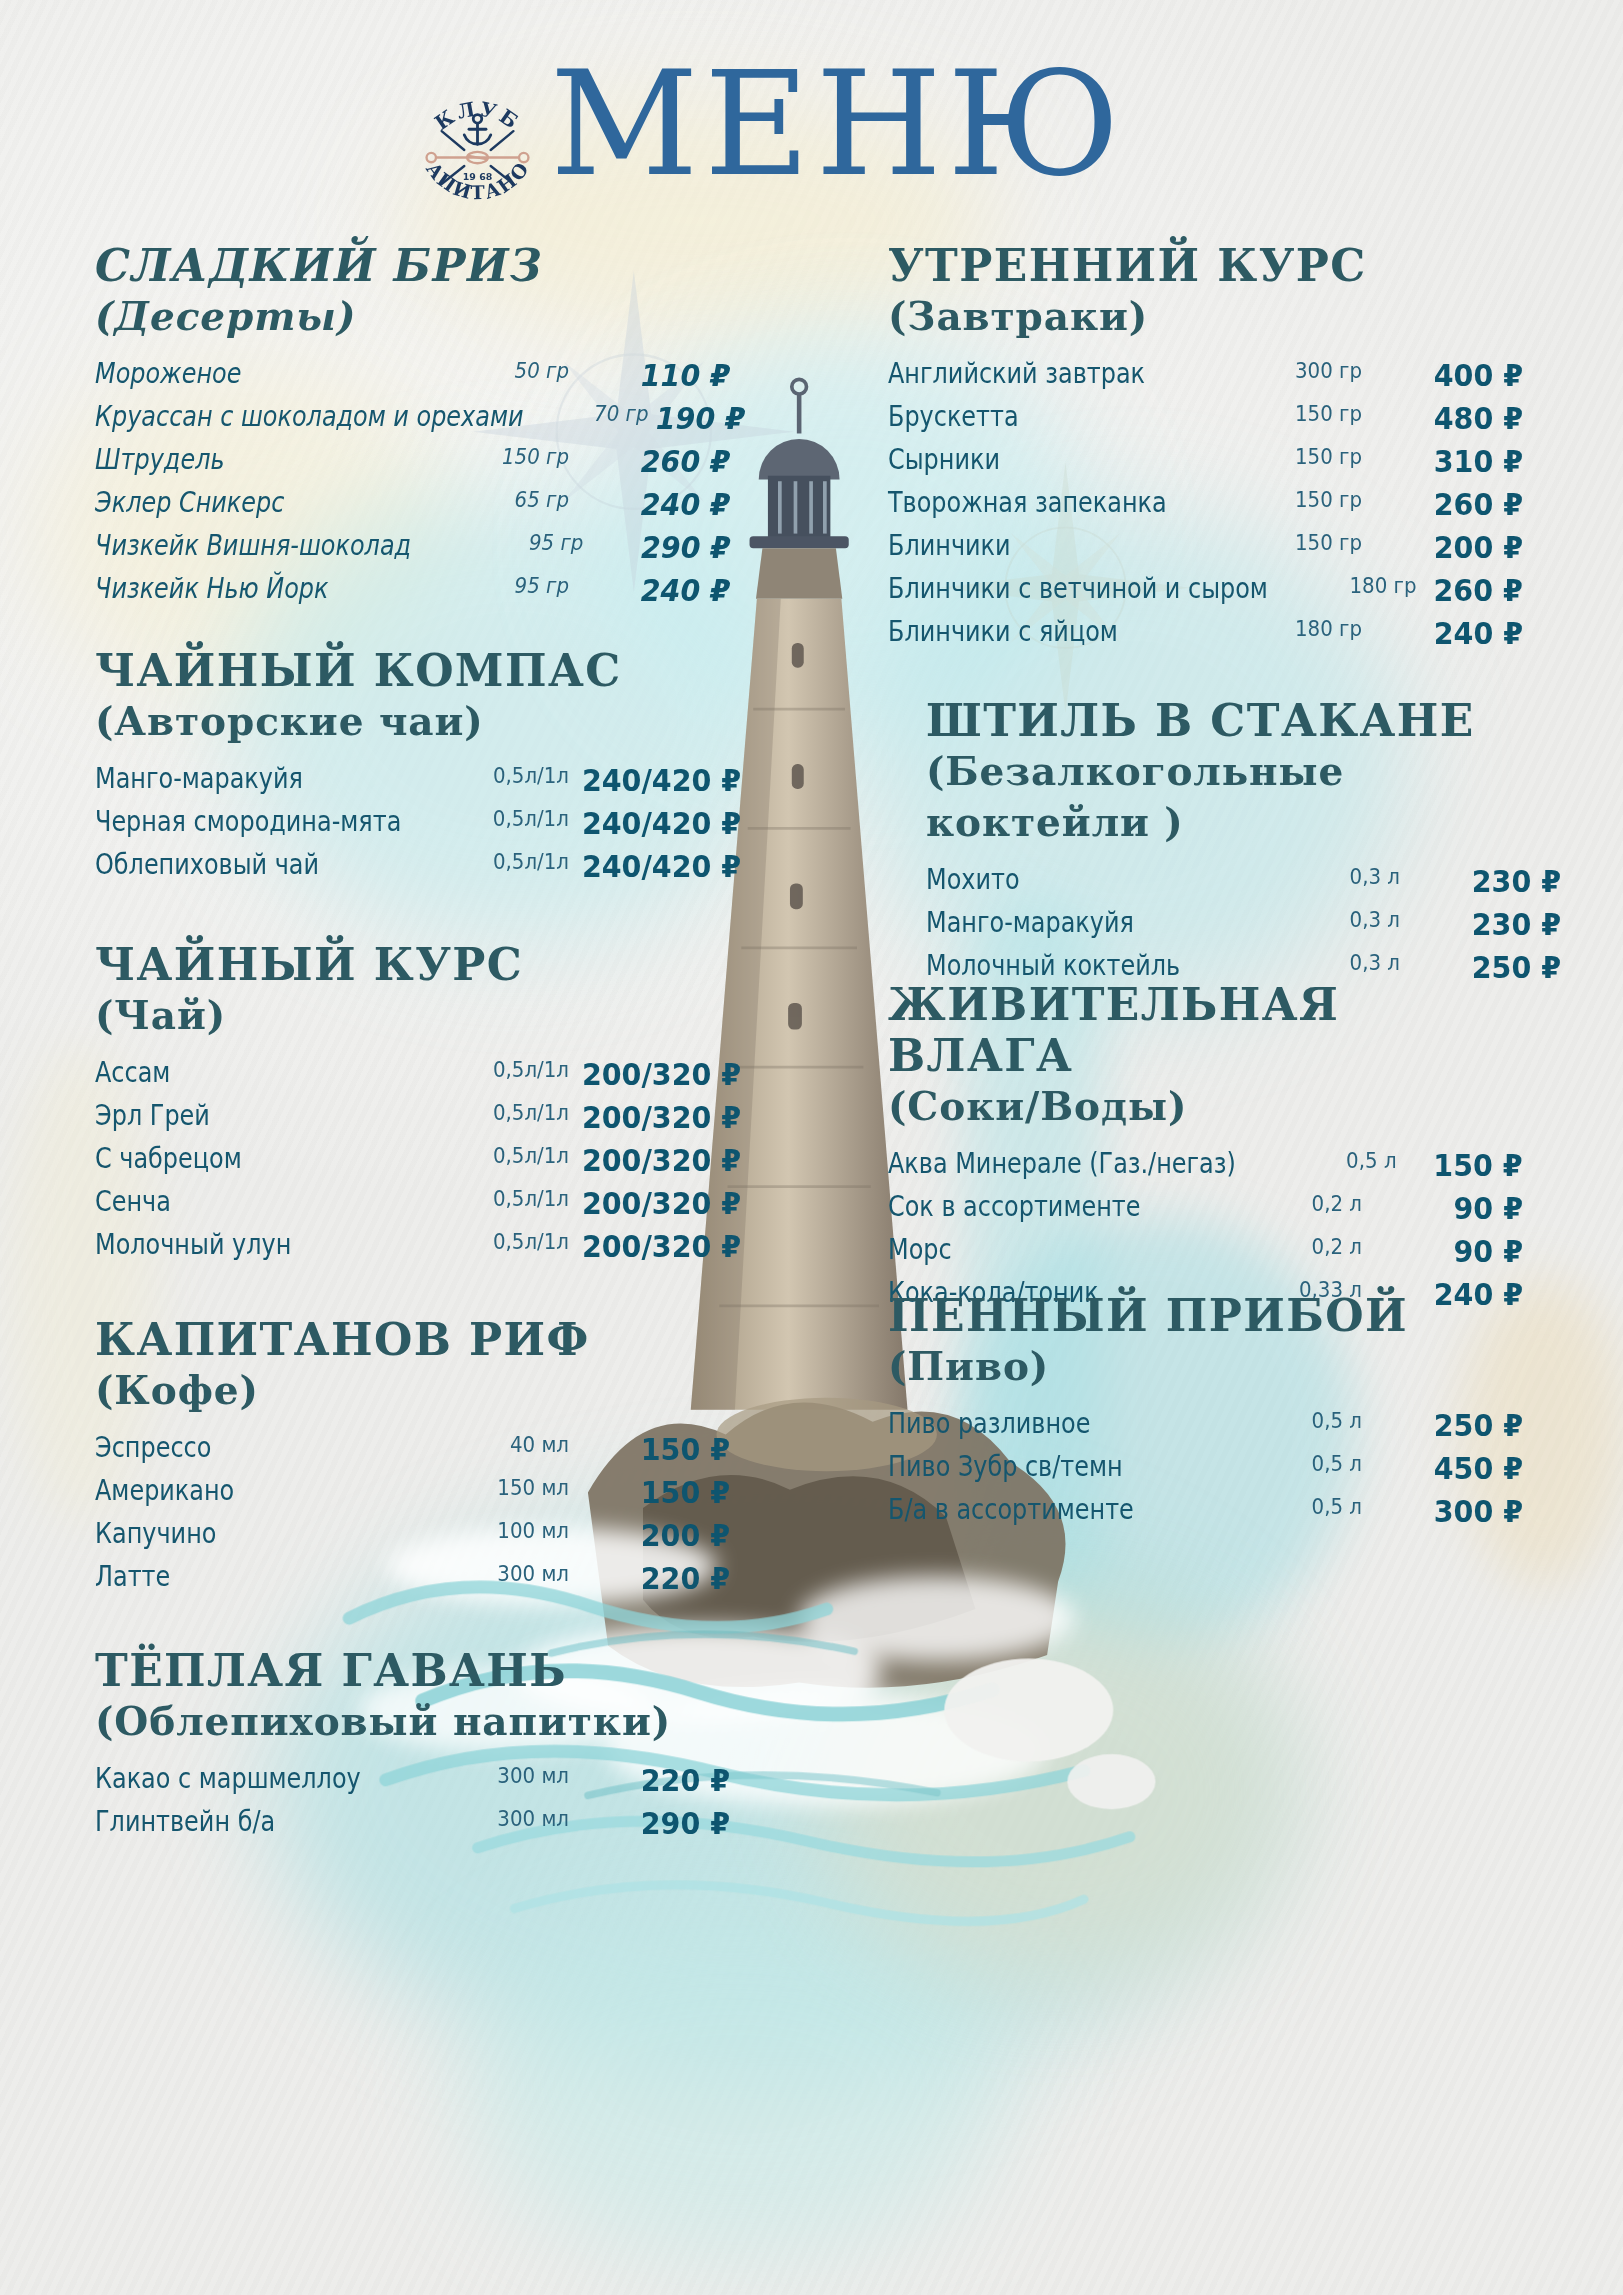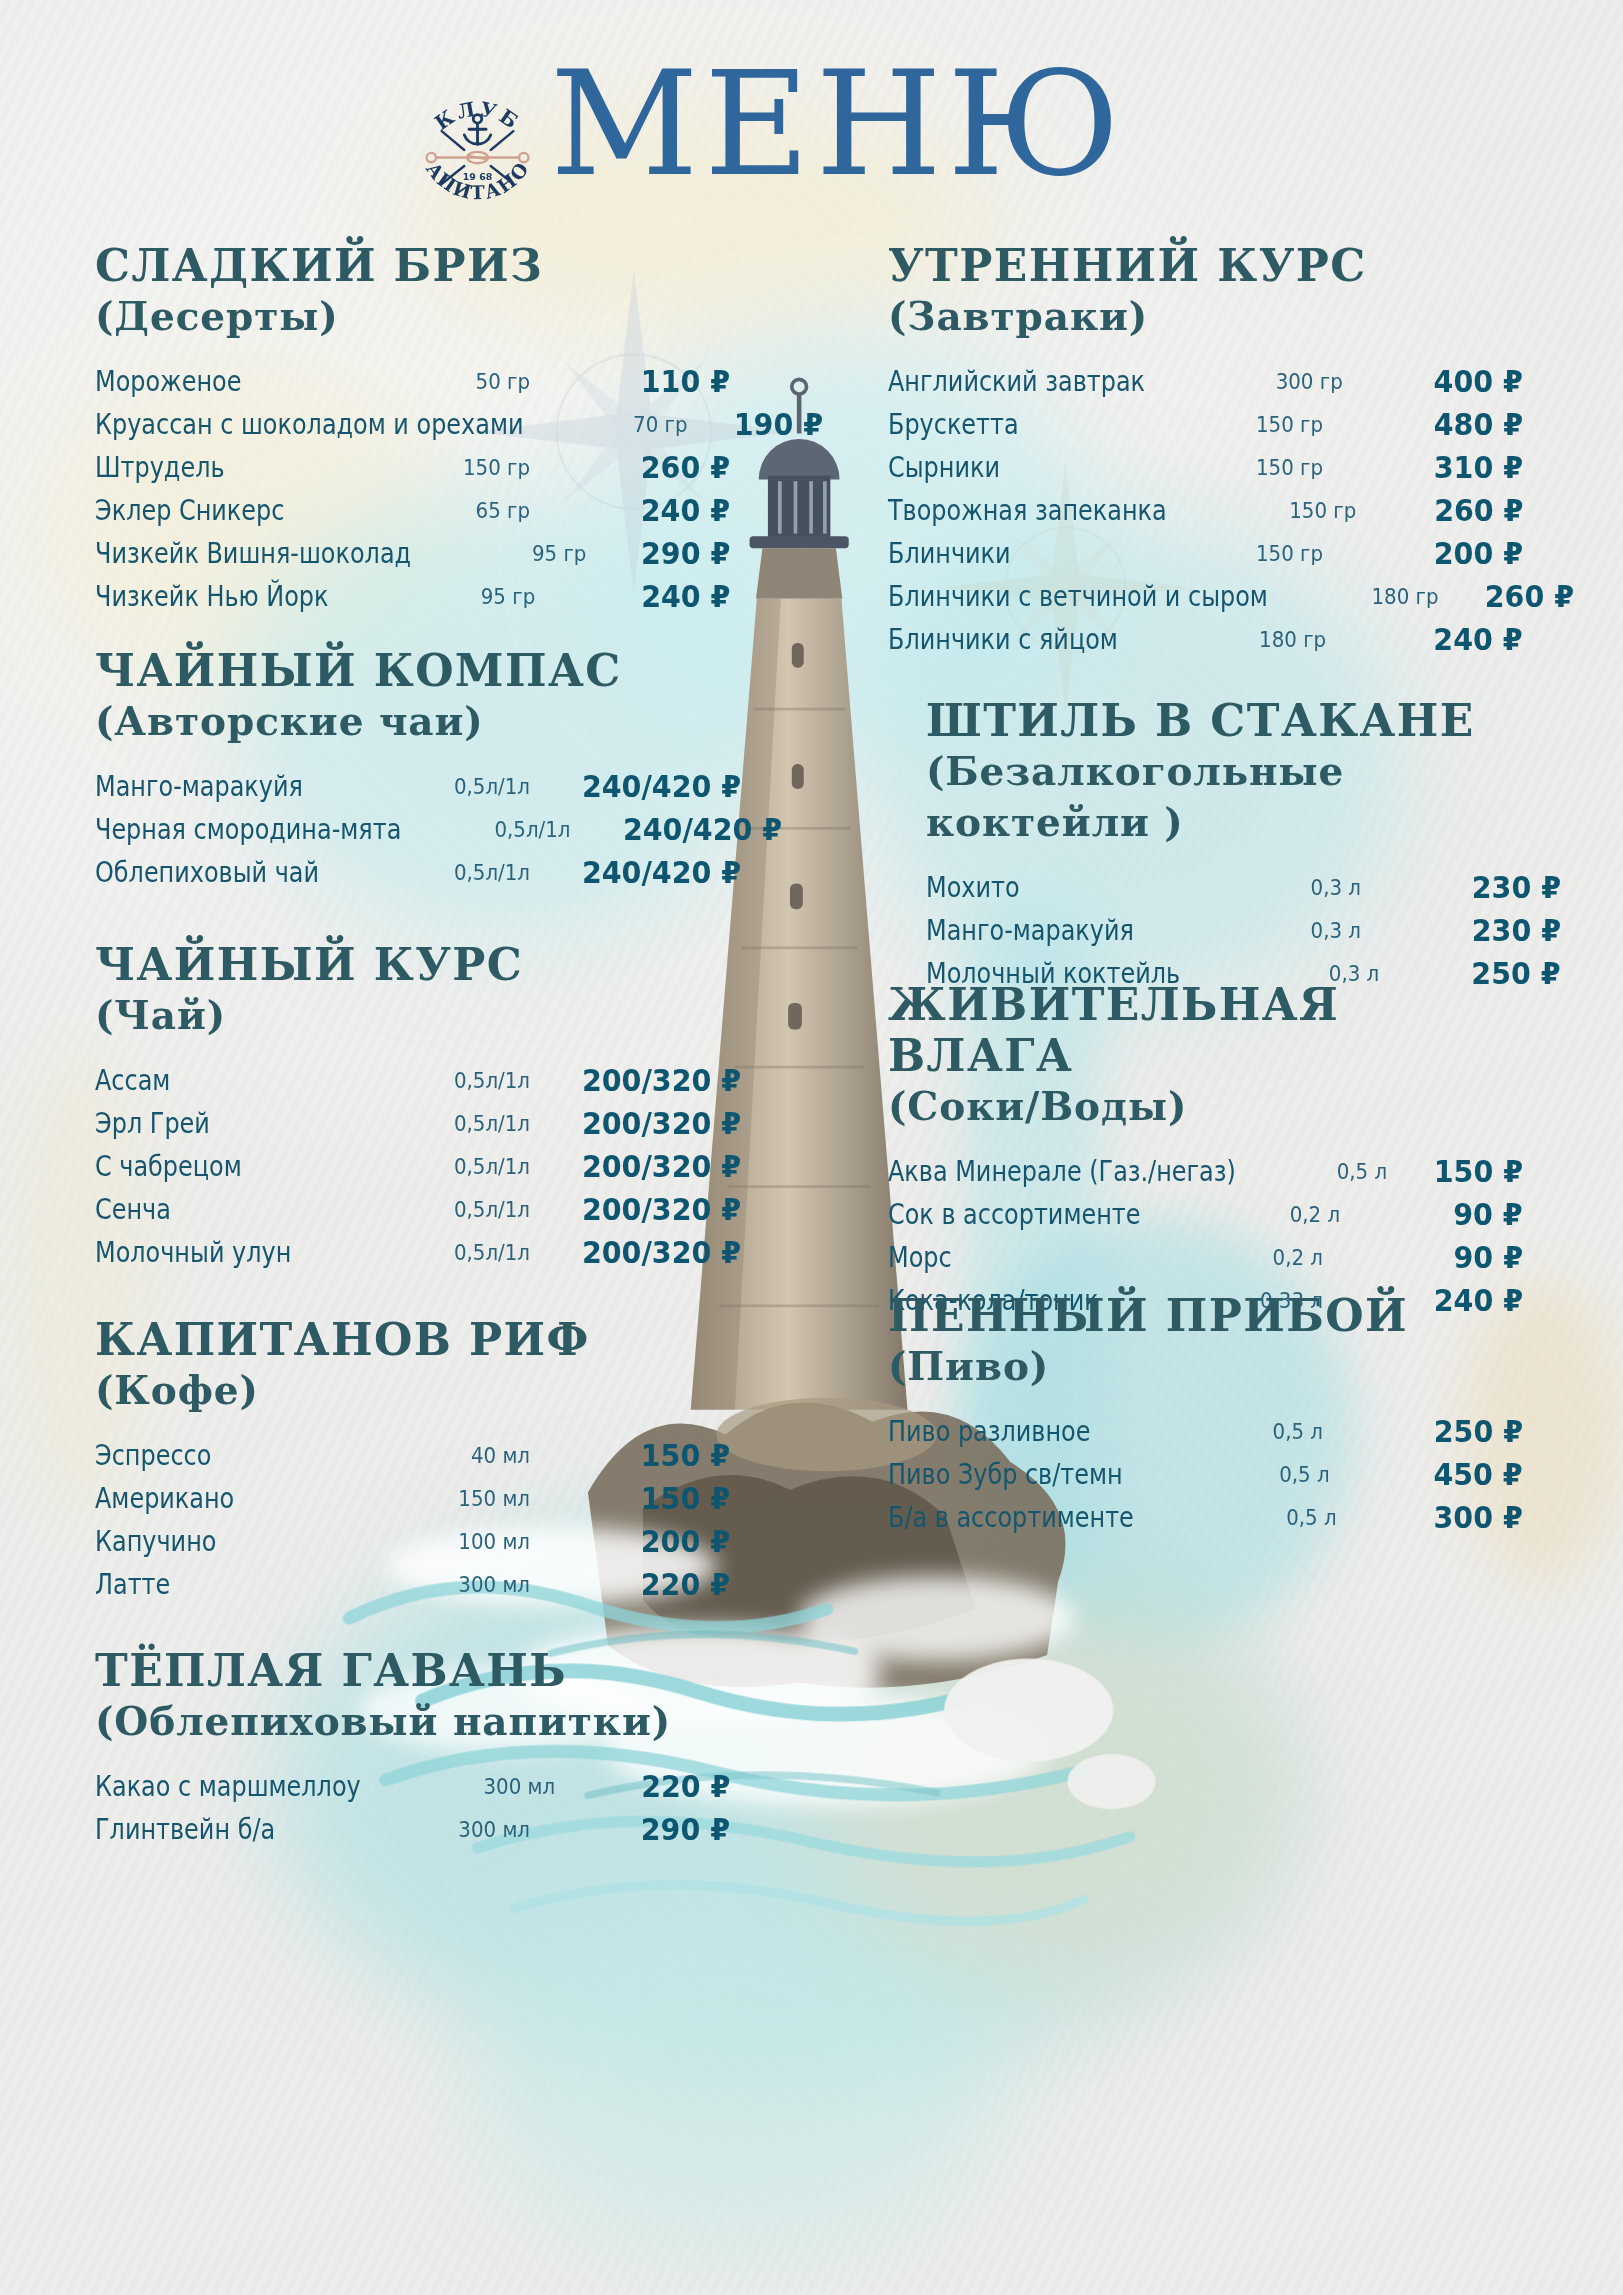--- a/index.html
+++ b/index.html
@@ -28,21 +28,21 @@
     margin:0;font-family:"DejaVu Serif","Liberation Serif",serif;
     font-weight:700;font-size:44px;line-height:51px;letter-spacing:1.4px;
     color:#2d5a63;
   }
   .sec-sub{
     margin:0 0 18.4px 0;font-family:"DejaVu Serif","Liberation Serif",serif;
     font-weight:700;font-size:39px;line-height:51px;letter-spacing:0.9px;
     color:#2d5a63;
   }
   .items{display:block;}
-  .item-row{display:flex;align-items:center;height:43px;gap:39px;}
+  .item-row{display:flex;height:43px;}
   .item-name{
     flex:1;font-size:27.5px;line-height:1;color:#15566e;font-weight:500;
     transform:scaleX(.87);transform-origin:left center;white-space:nowrap;
   }
   .item-portion{
     width:138px;text-align:right;font-size:22px;line-height:1;color:#2a627c;
     transform:scaleX(.9);transform-origin:right center;white-space:nowrap;
   }
   .item-price{
     width:161px;text-align:right;font-size:31px;line-height:1;font-weight:700;color:#0e556f;
@@ -188,21 +188,21 @@
       <circle cx="31" cy="88" r="5"></circle>
       <circle cx="129" cy="88" r="5"></circle>
       <ellipse cx="80" cy="88" rx="11" ry="6"></ellipse>
       <line x1="69" y1="86" x2="91" y2="90"></line>
     </g>
   </svg>
 
   <h1 class="menu-title">МЕНЮ</h1>
 
   <div class="col col-left">
-      <section class="menu-section" style="top: 240px;">
+      <section class="menu-section" style="top: 240px; font-style: italic;">
         <h2 class="sec-title">СЛАДКИЙ БРИЗ</h2>
         <h3 class="sec-sub">(Десерты)</h3>
         <div class="items">
           <div class="item-row">
             <span class="item-name">Мороженое</span>
             <span class="item-portion">50 гр</span>
             <span class="item-price">110 ₽</span>
           </div>
           <div class="item-row">
             <span class="item-name">Круассан с шоколадом и орехами</span>

